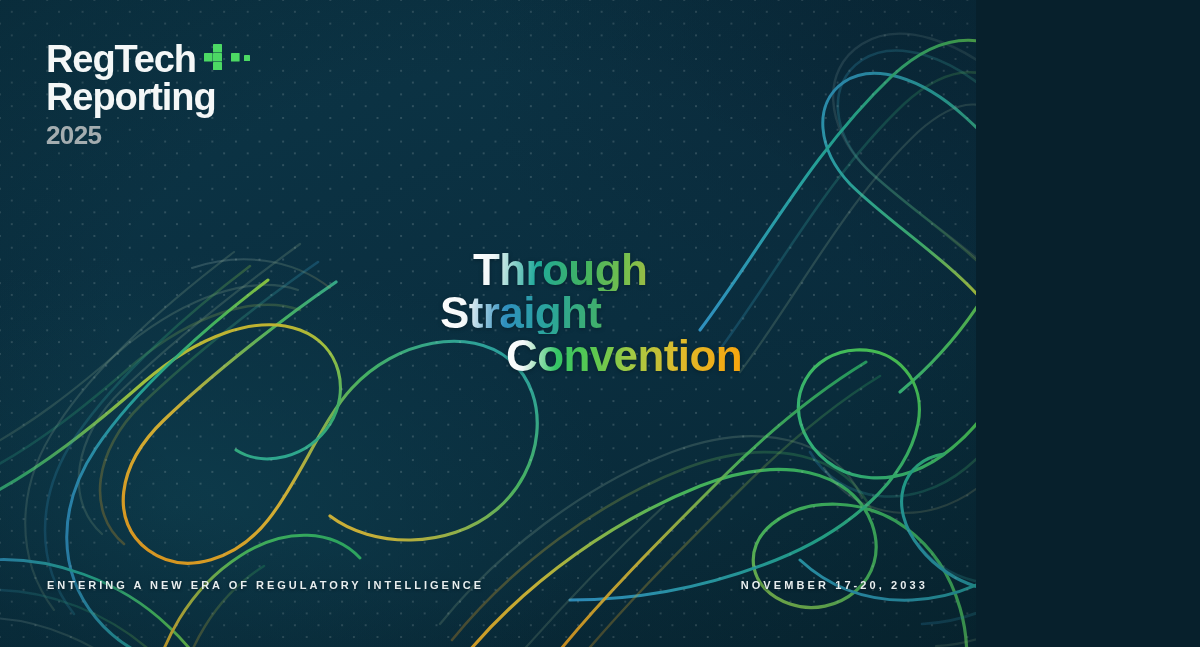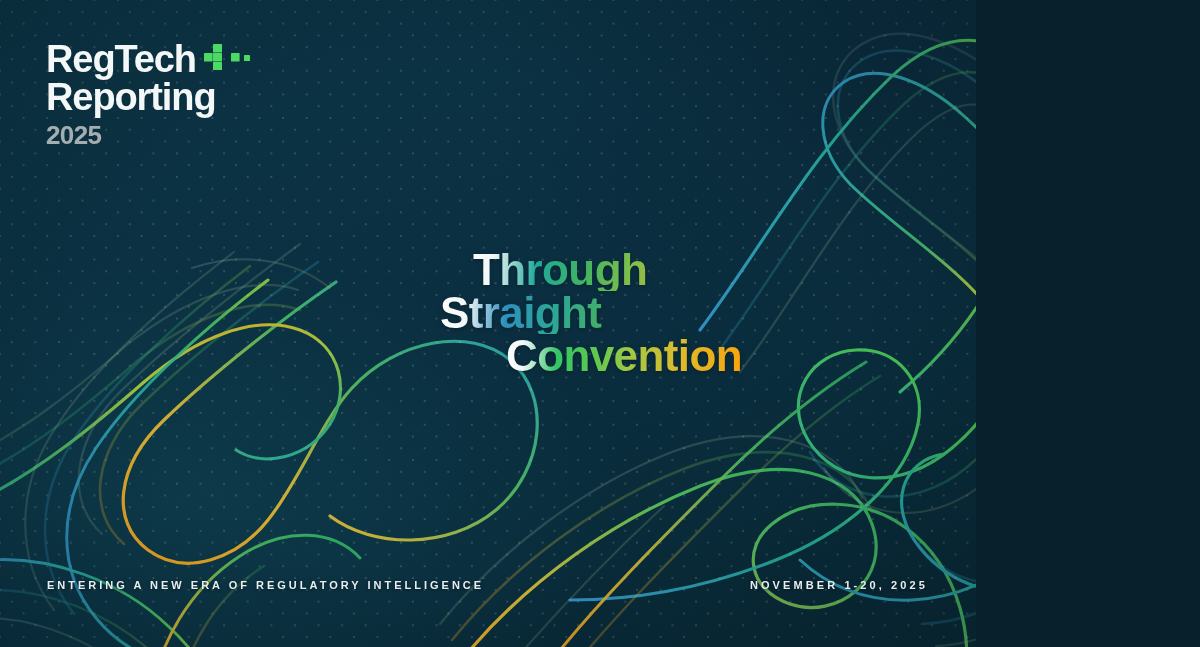--- a/index.html
+++ b/index.html
@@ -315,15 +315,15 @@
     <div class="logo-year">2025</div>
   </div>
 
   <div id="headline">
     <div class="hl-line hl-2" style="margin-left: 33px;">Through</div>
     <div class="hl-line hl-1" style="margin-left: 0px;">Straight</div>
     <div class="hl-line hl-3" style="margin-left: 66px;">Convention</div>
   </div>
 
   <div class="footer-text" id="tagline">ENTERING A NEW ERA OF REGULATORY INTELLIGENCE</div>
-  <div class="footer-text" id="eventdate">NOVEMBER 1-20, 2025</div>
+  <div class="footer-text" id="eventdate">NOVEMBER 17-20, 2033</div>
 
 </div>
 
 </body></html>

